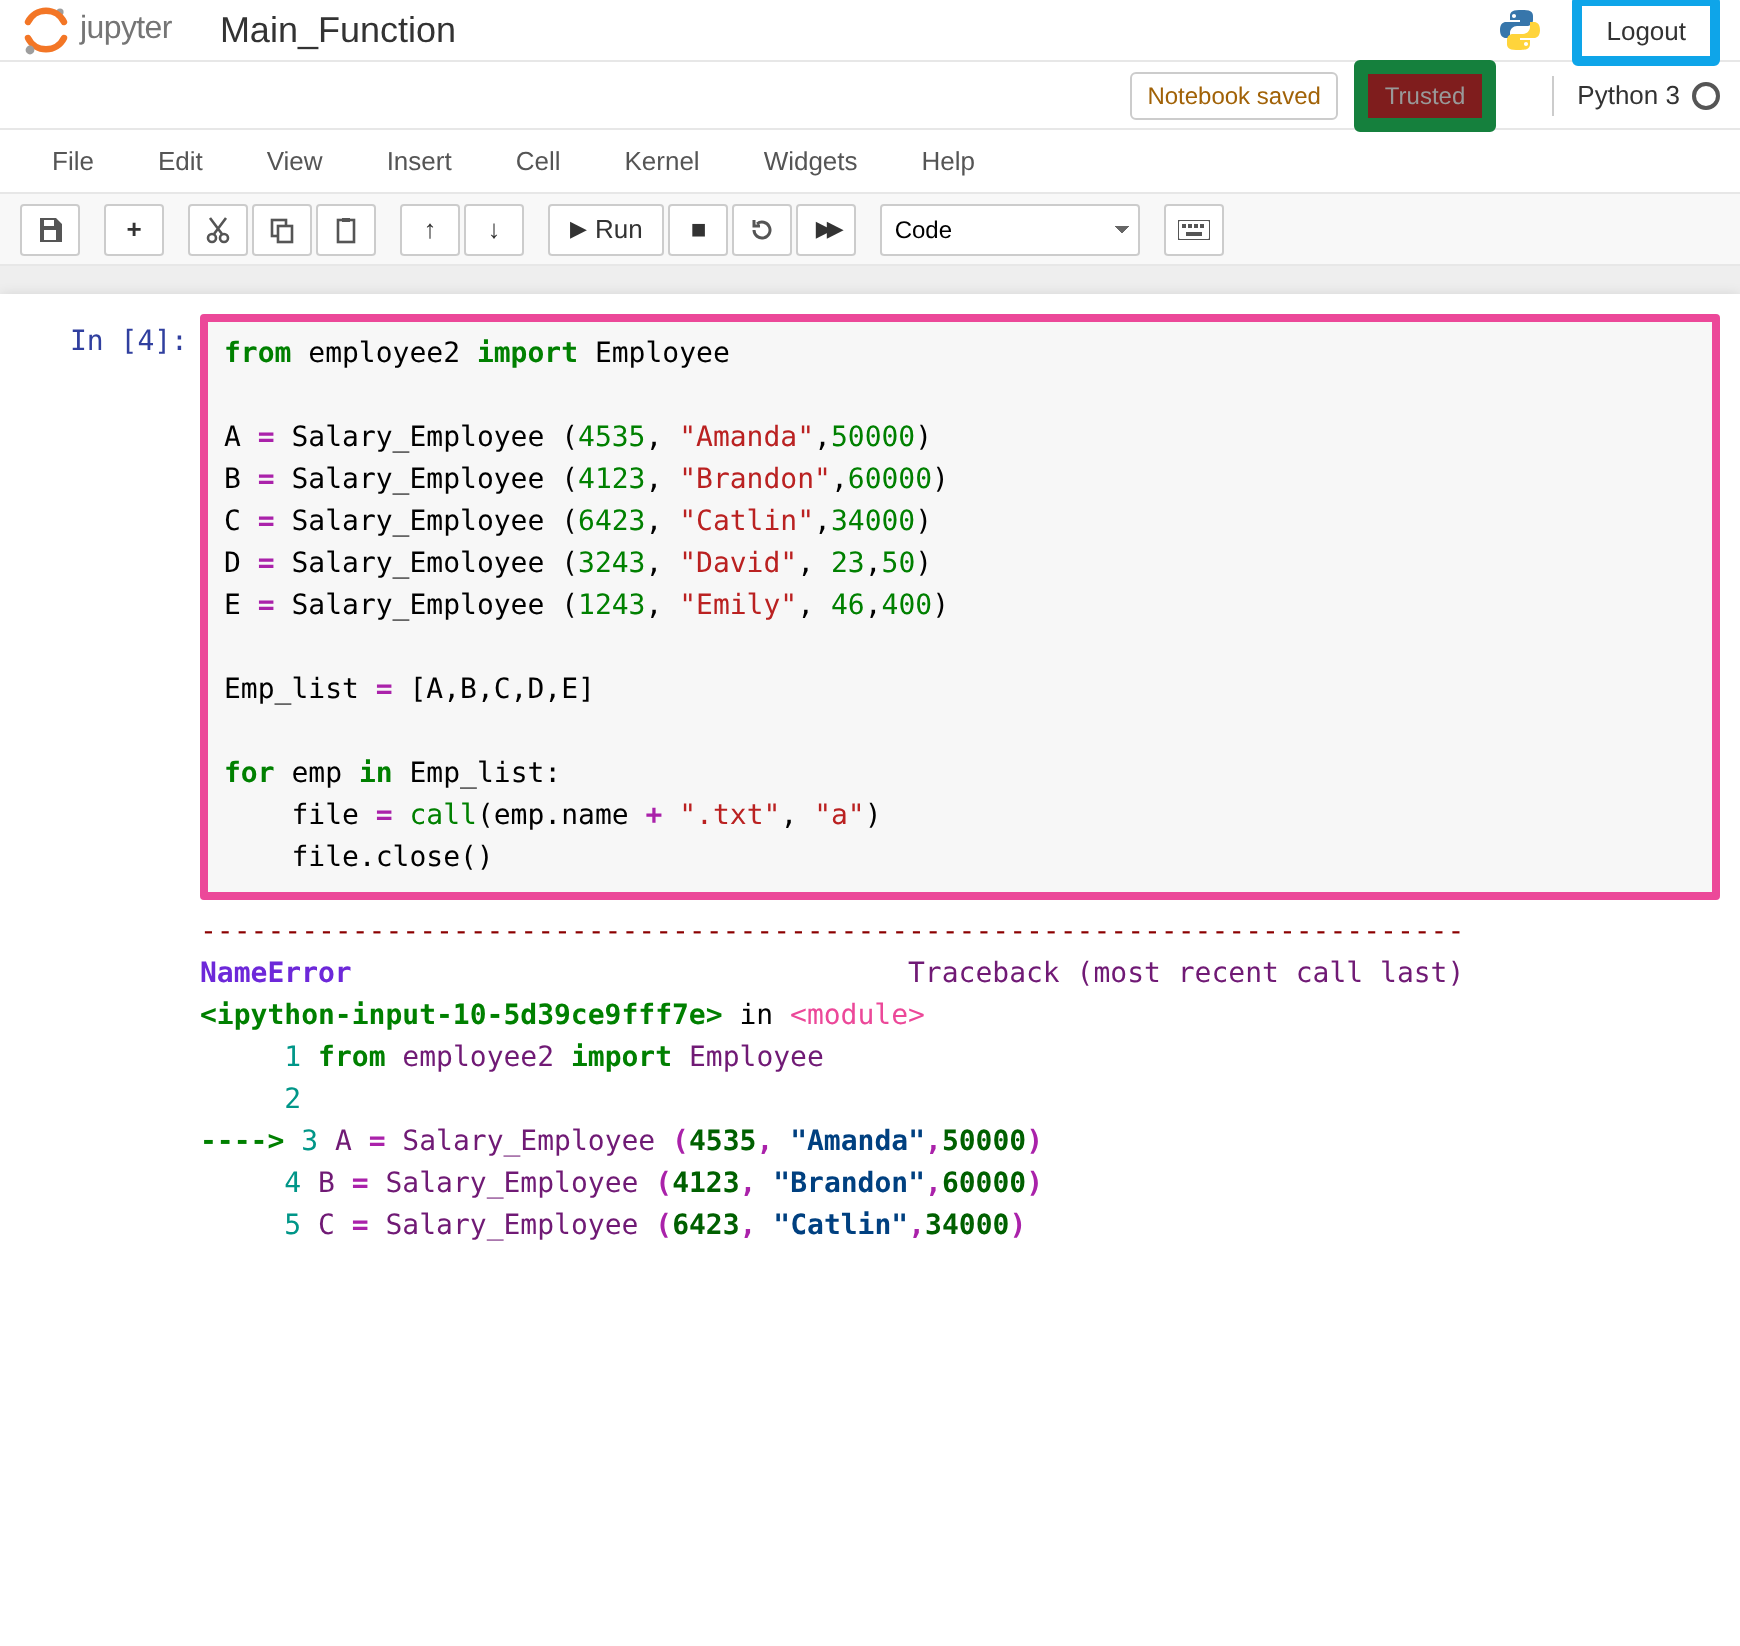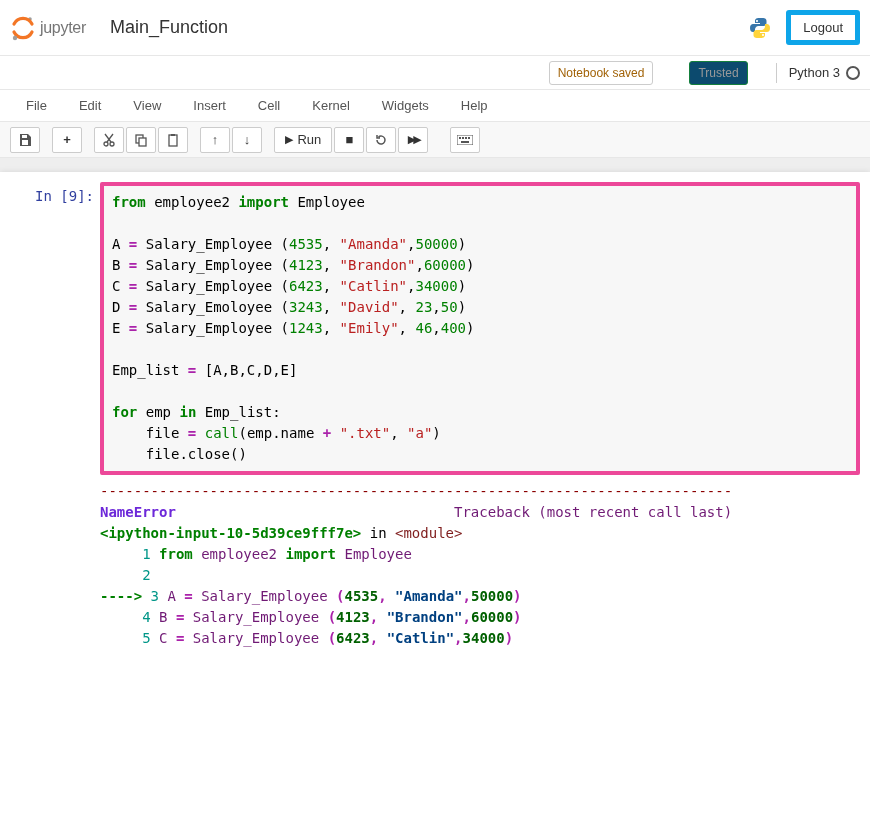--- a/index.html
+++ b/index.html
@@ -1,31 +1,31 @@
 <!DOCTYPE html>
 <html><head>
 <meta charset="utf-8">
 <style>
 * { box-sizing: border-box; margin: 0; padding: 0; }
 body { font-family: "Helvetica Neue", Helvetica, Arial, sans-serif; font-size: 13px; color: #333; background: #fff; width: 870px; height: 823px; overflow: hidden; position: relative; }
 
 
-.header { display: flex; align-items: center; padding: 5px 10px; border-bottom: 1px solid #e7e7e7; height: 56px; }
+.header { display: flex; align-items: center; padding: 5px 10px; border-bottom: 1px solid #e7e7e7; height: 31px; }
 .logo { display: flex; align-items: center; gap: 4px; margin-right: 20px; }
 .logo-icon { width: 26px; height: 26px; }
 .logo-text { font-size: 16px; color: #757575; font-weight: 400; letter-spacing: -0.3px; }
 .notebook-title { font-size: 18px; color: #333; margin-left: 4px; }
 .header-spacer { flex: 1; }
 .python-icon { width: 24px; height: 24px; margin-right: 14px; }
 .logout-btn { border: 5px solid #0ea5e9; background: #fff; padding: 5px 12px; border-radius: 3px; font-size: 13px; color: #333; cursor: pointer; text-align: center; }
 
 
 .notif-bar { display: flex; align-items: center; justify-content: flex-end; padding: 4px 10px; border-bottom: 1px solid #e7e7e7; height: 34px; gap: 8px; }
 .notif-saved { border: 1px solid #ccc; padding: 4px 8px; border-radius: 3px; font-size: 12px; color: #a16207; background: #fff; }
-.trusted { border: 1px solid #15803d; padding: 4px 8px; border-radius: 3px; font-size: 12px; color: #999; background: #0c4a6e; margin-left: 28px; }
+.trusted { border: 7px solid #15803d; padding: 4px 8px; border-radius: 3px; font-size: 12px; color: #999; background: #7f1d1d; }
 .kernel-indicator { display: flex; align-items: center; gap: 6px; margin-left: 20px; }
 .kernel-sep { width: 1px; height: 20px; background: #ccc; margin-right: 6px; }
 .kernel-name { font-size: 13px; color: #333; }
 .kernel-circle { width: 14px; height: 14px; border: 2px solid #555; border-radius: 50%; }
 
 
 .menu-bar { display: flex; align-items: center; padding: 0 10px; height: 32px; border-bottom: 1px solid #e7e7e7; }
 .menu-item { padding: 6px 16px; font-size: 13px; color: #555; cursor: pointer; }
 
 
@@ -53,21 +53,21 @@
 .op { color: #AA22AA; font-weight: bold; }
 .nm { color: #000; }
 
 
 .output-area { font-family: monospace; font-size: 14px; line-height: 1.5; padding: 6px 0 0 0; white-space: pre-wrap; word-break: break-all; }
 .tb-dash { color: #8B0000; }
 .tb-err { color: #6d28d9; font-weight: bold; }
 .tb-plain { color: #701a75; }
 .tb-loc { color: #008000; font-weight: bold; }
 .tb-in { color: #000; }
-.tb-mod { color: #7f1d1d; }
+.tb-mod { color: #ec4899; }
 .tb-lineno { color: #009688; }
 .tb-arrow { color: #008000; font-weight: bold; }
 .tb-bold-str { color: #004080; font-weight: bold; }
 .tb-bold-num { color: #006000; font-weight: bold; }
 
 ::-webkit-scrollbar { width: 14px; }
 ::-webkit-scrollbar-track { background: #f1f1f1; }
 ::-webkit-scrollbar-thumb { background: #c1c1c1; border-radius: 2px; }
 </style>
 </head>
@@ -154,37 +154,38 @@
   <button class="tool-btn">■</button>
   <button class="tool-btn">
       <svg width="14" height="14" viewBox="0 0 14 14">
         <path fill="none" stroke="#555" stroke-width="1.5" d="M3 7a4 4 0 1 0 1.5-3.1M3 2v3h3"></path>
       </svg>
     </button>
   <button class="tool-btn">
       <span style="letter-spacing:-3px;font-size:11px">▶▶</span>
     </button>
   <div class="tool-sep"></div>
+  <select class="cell-type-select"><option>Code</option></select>
   <div class="tool-sep"></div>
   <button class="tool-btn">
       <svg width="16" height="10" viewBox="0 0 16 10">
         <rect x="0" y="0" width="16" height="10" rx="1" fill="none" stroke="#555"></rect>
         <rect x="2" y="2" width="2" height="2" fill="#555"></rect>
         <rect x="5" y="2" width="2" height="2" fill="#555"></rect>
         <rect x="8" y="2" width="2" height="2" fill="#555"></rect>
         <rect x="11" y="2" width="2" height="2" fill="#555"></rect>
         <rect x="4" y="6" width="8" height="2" fill="#555"></rect>
       </svg>
     </button>
 </div>
 
 <div class="notebook-container">
   <div class="notebook-inner">
     <div class="cell">
-      <div class="prompt-col"><span class="prompt-in">In [9]:</span></div>
+      <div class="prompt-col"><span class="prompt-in">In [4]:</span></div>
       <div class="cell-body">
         <div class="input-area" id="code-area"><span class="kw">from</span><span class="nm"> employee2 </span><span class="kw">import</span><span class="nm"> Employee
 
 </span><span class="nm">A </span><span class="op">=</span><span class="nm"> Salary_Employee (</span><span class="num">4535</span><span class="nm">, </span><span class="str">"Amanda"</span><span class="nm">,</span><span class="num">50000</span><span class="nm">)
 </span><span class="nm">B </span><span class="op">=</span><span class="nm"> Salary_Employee (</span><span class="num">4123</span><span class="nm">, </span><span class="str">"Brandon"</span><span class="nm">,</span><span class="num">60000</span><span class="nm">)
 </span><span class="nm">C </span><span class="op">=</span><span class="nm"> Salary_Employee (</span><span class="num">6423</span><span class="nm">, </span><span class="str">"Catlin"</span><span class="nm">,</span><span class="num">34000</span><span class="nm">)
 </span><span class="nm">D </span><span class="op">=</span><span class="nm"> Salary_Emoloyee (</span><span class="num">3243</span><span class="nm">, </span><span class="str">"David"</span><span class="nm">, </span><span class="num">23</span><span class="nm">,</span><span class="num">50</span><span class="nm">)
 </span><span class="nm">E </span><span class="op">=</span><span class="nm"> Salary_Employee (</span><span class="num">1243</span><span class="nm">, </span><span class="str">"Emily"</span><span class="nm">, </span><span class="num">46</span><span class="nm">,</span><span class="num">400</span><span class="nm">)
 
 </span><span class="nm">Emp_list </span><span class="op">=</span><span class="nm"> [A,B,C,D,E]

